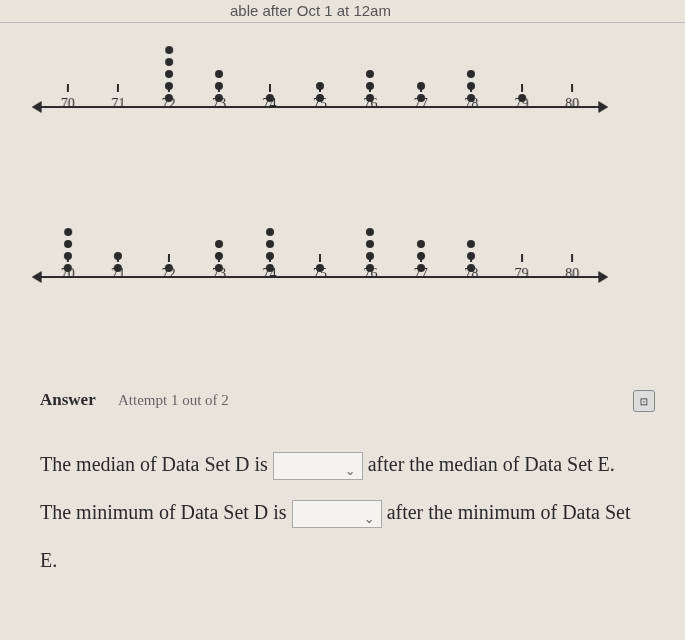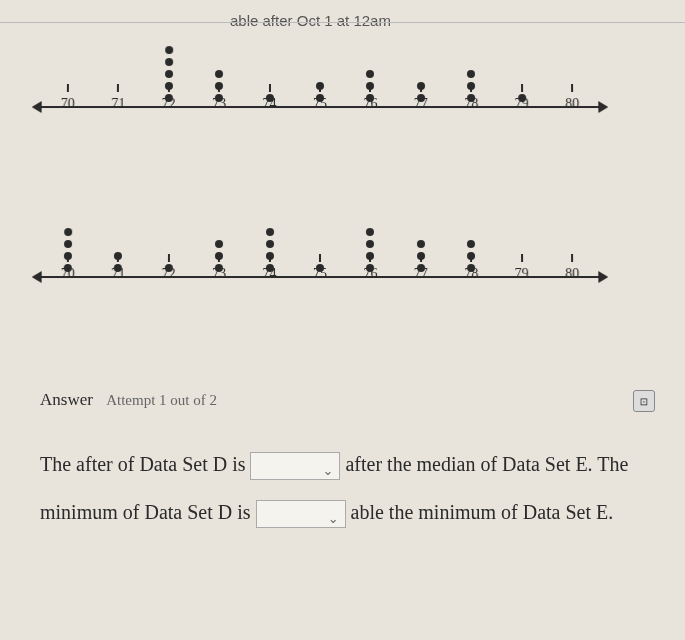--- a/index.html
+++ b/index.html
@@ -7,21 +7,21 @@
       font-family: Georgia, 'Times New Roman', serif;
       background: #e8e4dc;
       width: 685px;
       height: 640px;
       overflow: hidden;
       position: relative;
       color: #2a2a2a;
     }
     .header-text {
       position: absolute;
-      top: 12px;
+      top: 2px;
       left: 230px;
       font-size: 15px;
       color: #555;
       font-family: Arial, sans-serif;
     }
     .header-line {
       position: absolute;
       top: 22px;
       left: 0;
       right: 0;
@@ -109,22 +109,22 @@
     .answer-section {
       position: absolute;
       top: 390px;
       left: 40px;
       right: 40px;
     }
     .answer-header {
       font-size: 17px;
       margin-bottom: 30px;
     }
-    .answer-bold { font-weight: normal; }
-    .answer-attempt { color: #666; font-size: 15px; margin-left: 9px; }
+    .answer-bold { font-weight: bold; }
+    .answer-attempt { color: #666; font-size: 15px; margin-left: 18px; }
     .calc-icon {
       position: absolute;
       right: -10px;
       top: 0;
       width: 22px;
       height: 22px;
       border: 1px solid #888;
       border-radius: 3px;
       background: #ddd;
       display: flex;
@@ -346,21 +346,21 @@
     </div>
 </div>
 
 <div class="answer-section">
   <div class="answer-header">
     <span class="answer-bold">Answer</span>
     <span class="answer-attempt">Attempt 1 out of 2</span>
     <span class="calc-icon">⊡</span>
   </div>
   <div class="question-text">
-    <span>The after of Data Set D is</span>
+    <span>The median of Data Set D is</span>
     <span class="dropdown"></span>
     <span>after the median of</span>
     <span>Data Set E. The minimum of Data Set D is</span>
     <span class="dropdown"></span>
-    <span>able the</span>
+    <span>after the</span>
     <span>minimum of Data Set E.</span>
   </div>
 </div>
 
 </body></html>

